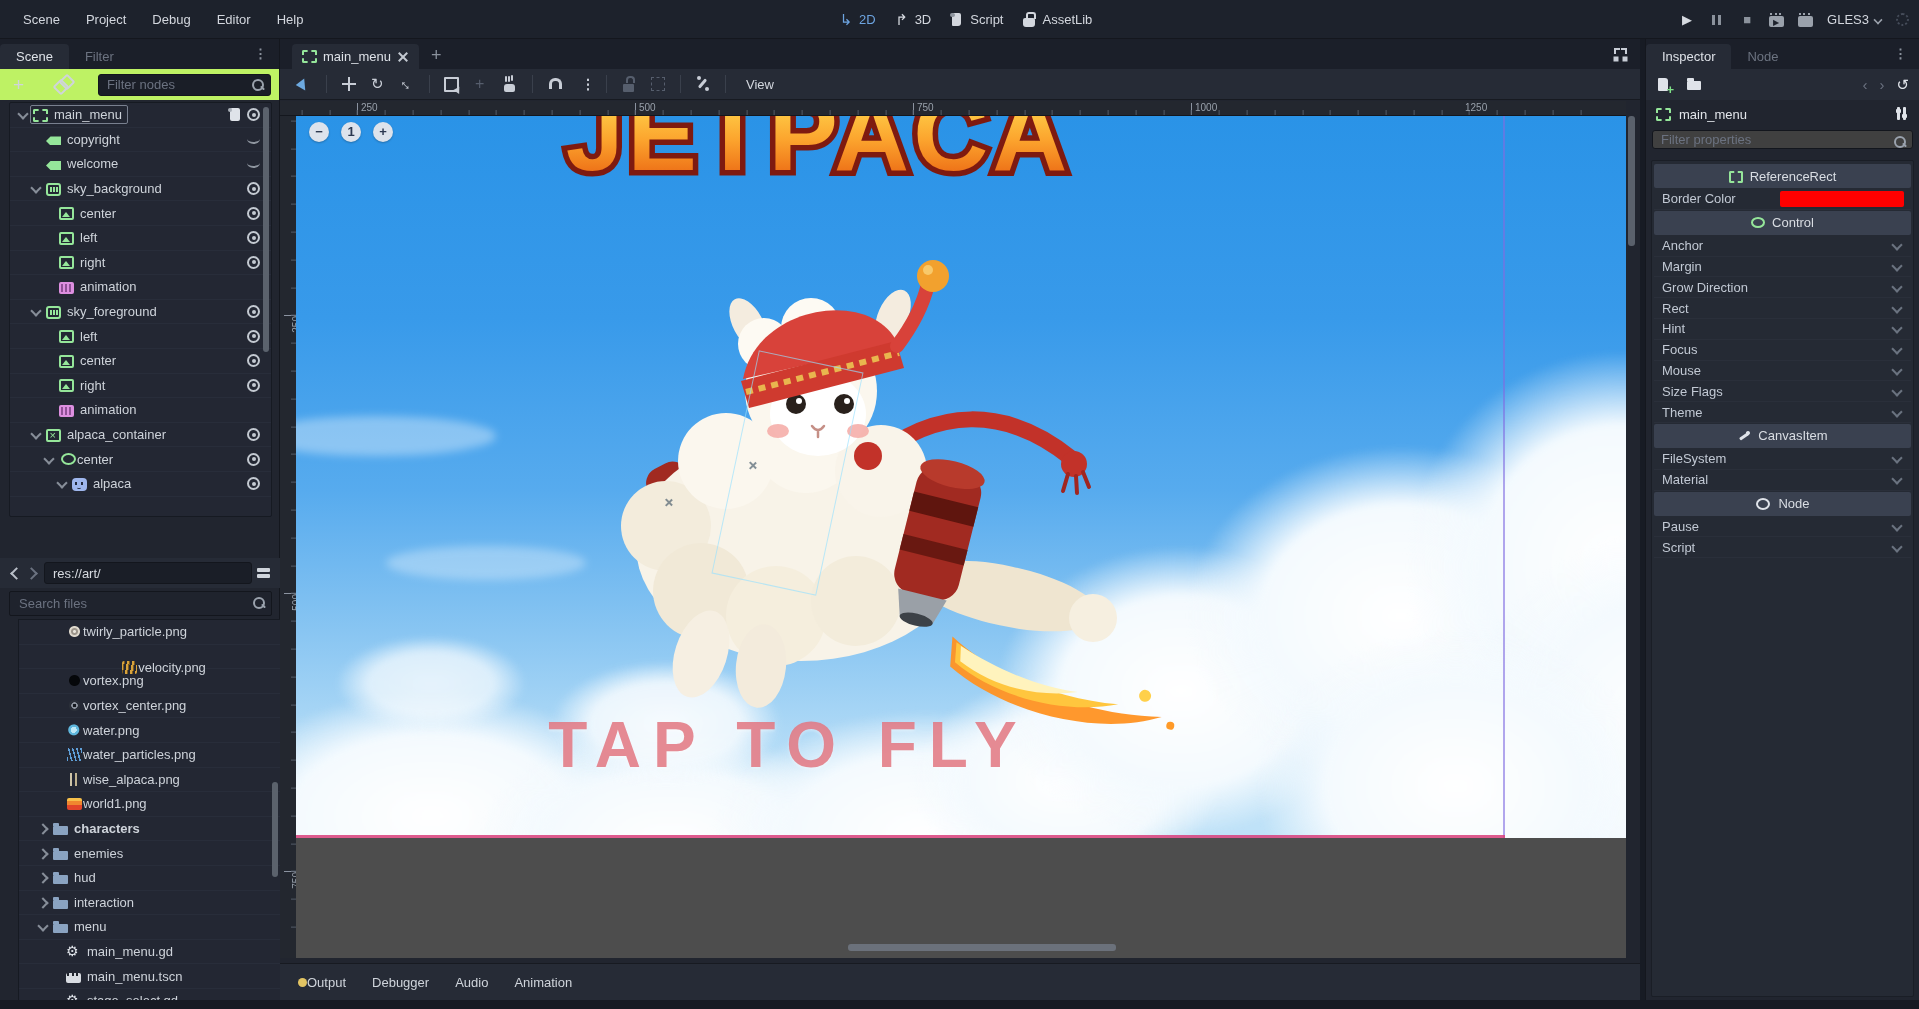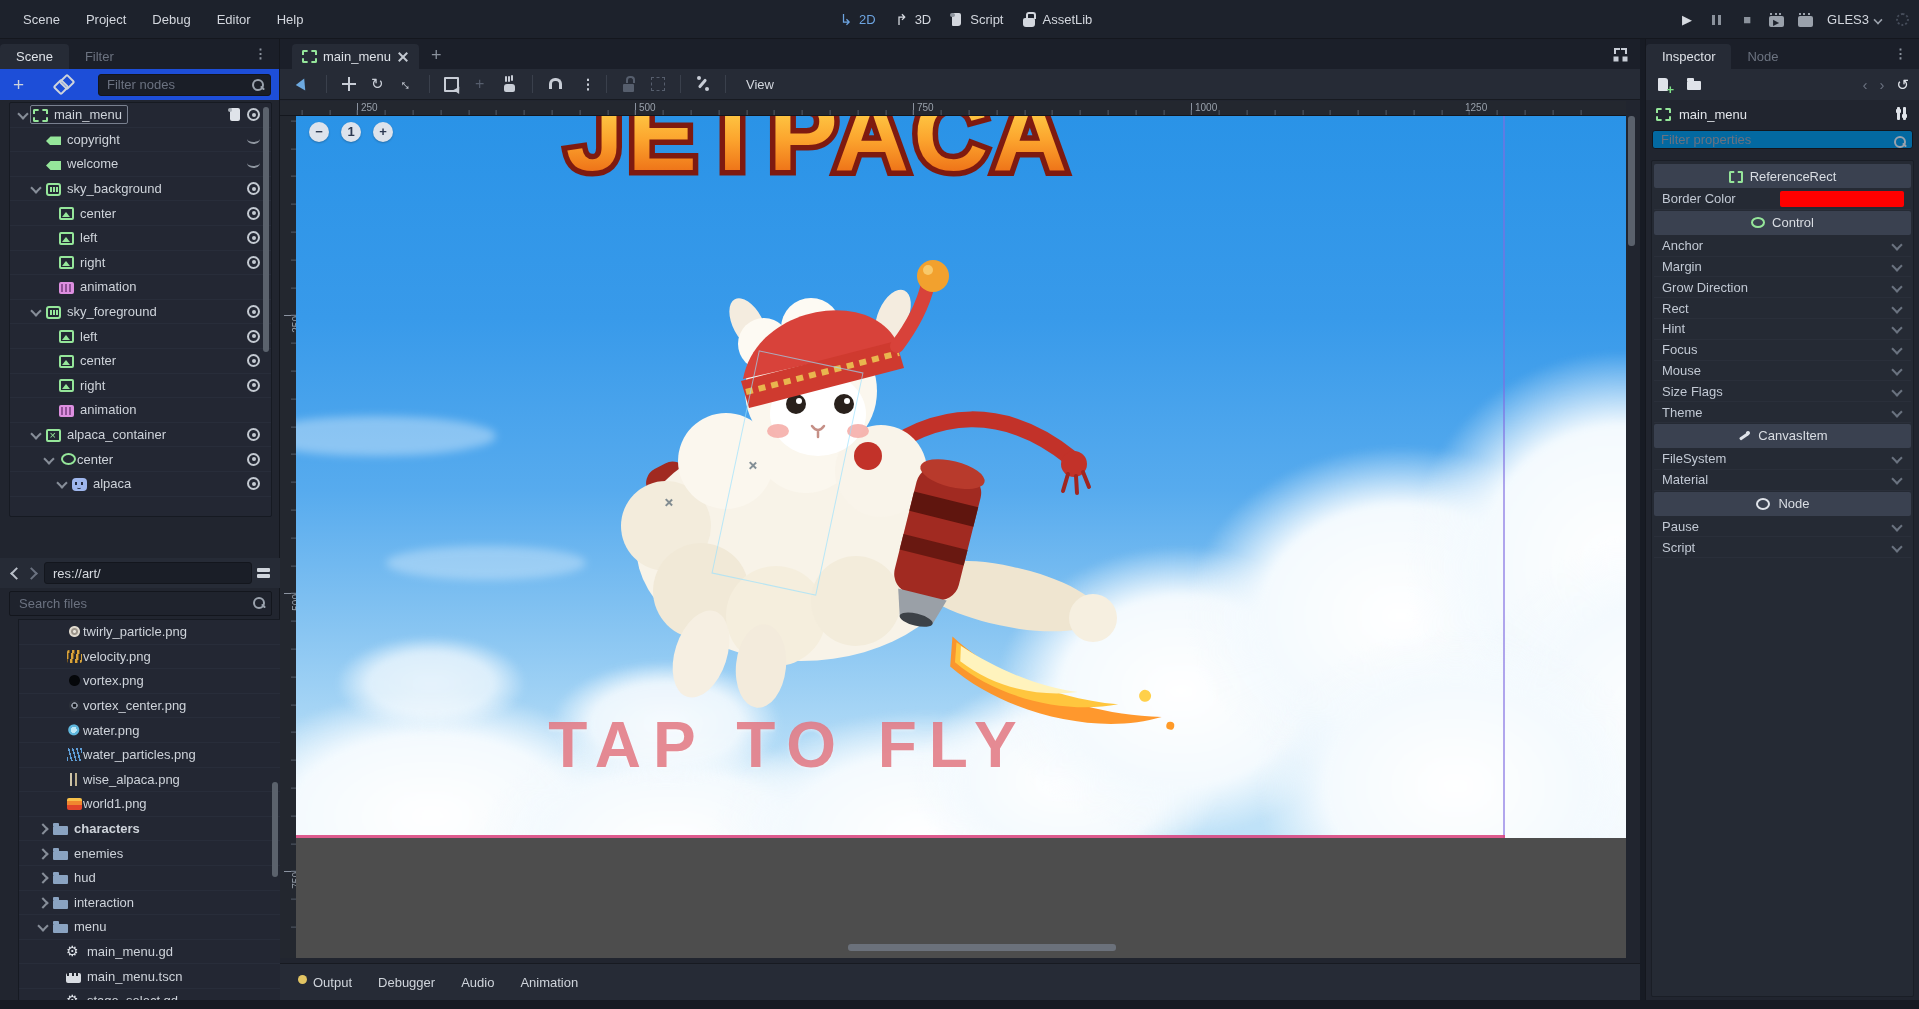--- a/index.html
+++ b/index.html
@@ -56,21 +56,21 @@
 
   
   .dock-tabs { height:30px; display:flex; align-items:flex-end; background:#1b1f29; position:relative; }
   .dtab { padding:5px 16px; color:#6c7380; }
   .dtab.active { background:#262b36; color:#dde1e7; border-radius:4px 4px 0 0; }
   .dots-v { position:absolute; right:12px; top:8px; color:#8a919c; font-size:13px; letter-spacing:0;
             font-weight:bold; line-height:14px; }
   .dots-v::before { content:"⋮"; }
 
   
-  .scene-toolbar { height:31px; display:flex; align-items:center; padding:0 8px; gap:23px; background:#1d4ed8; }
+  .scene-toolbar { height:31px; display:flex; align-items:center; padding:0 8px; gap:23px; background:#bef264; }
   .tool-btn { width:22px; height:22px; position:relative; display:inline-block; }
   .i-plus::before { content:"+"; position:absolute; left:5px; top:0; font-size:19px; color:#cfd4db; line-height:22px; }
   .i-chain::before, .i-chain::after { content:""; position:absolute; width:8px; height:8px;
       border:2px solid #cfd4db; border-radius:2px; transform:rotate(45deg); }
   .i-chain::before { left:2px; top:7px; } .i-chain::after { left:8px; top:2px; }
   .search-wrap { position:relative; flex:1; }
   .search-wrap input { width:100%; height:22px; padding:0 24px 0 8px; }
   .i-mag { position:absolute; right:6px; top:4px; width:14px; height:14px; }
   .i-mag::before { content:""; position:absolute; left:1px; top:1px; width:8px; height:8px;
       border:2px solid #9aa2ad; border-radius:50%; }
@@ -259,21 +259,21 @@
   .bound-b { position:absolute; left:0; top:719px; width:1209px; height:2.5px; background:rgba(216,62,122,.85); }
   .zoom-ui { position:absolute; left:13px; top:6px; display:flex; gap:12px; }
   .zbtn { width:20px; height:20px; border-radius:50%; background:#dde3ec; color:#2c3850;
       font-weight:bold; font-size:13px; text-align:center; line-height:20px; box-shadow:0 1px 2px rgba(0,0,0,.25); }
   .h-scroll { position:absolute; left:552px; bottom:7px; width:268px; height:7px; background:#6b717b; border-radius:3px; }
   .v-scroll { position:absolute; left:1348px; top:77px; width:7px; height:130px; background:#5a616c; border-radius:3px; }
 
   
   .vbottom { position:absolute; left:0; top:924px; width:1360px; height:37px; background:#262b36;
       border-top:1px solid #171a21; display:flex; align-items:center; padding-left:18px; gap:26px; }
-  .btab { display:flex; gap:6px; color:#cfd4db; }
+  .btab { display:flex; align-items:center; color:#cfd4db; }
   .bdot { width:9px; height:9px; border-radius:50%; background:#e2c463; }
 
   
   .insp-toolbar { height:31px; background:#262b36; display:flex; align-items:center; padding:0 10px; gap:14px; }
   .i-docplus { width:16px; height:16px; position:relative; }
   .i-docplus::before { content:""; position:absolute; left:2px; top:1px; width:10px; height:13px;
       background:#dfe3e9; border-radius:1px 3px 1px 1px; }
   .i-docplus::after { content:"+"; position:absolute; right:-2px; bottom:-4px; color:#7ee087; font-size:13px; font-weight:bold; }
   .i-folder-lt { width:16px; height:16px; position:relative; }
   .i-folder-lt::before { content:""; position:absolute; left:1px; top:4px; width:14px; height:9px;
@@ -284,21 +284,21 @@
   .hnav { color:#6b7280; font-size:15px; }
   .i-hist::before { content:"↺"; color:#dfe3e9; font-size:15px; }
   .node-row { height:28px; display:flex; align-items:center; padding:0 10px; gap:8px; }
   .node-name { color:#e2e5ea; }
   .i-tools { margin-left:auto; width:16px; height:16px; position:relative; }
   .i-tools::before { content:""; position:absolute; left:4px; top:1px; width:2.5px; height:13px; background:#dfe3e9;
       box-shadow:6px 0 #dfe3e9; border-radius:1px; }
   .i-tools::after { content:""; position:absolute; left:2.5px; top:3px; width:5.5px; height:4px; background:#dfe3e9;
       box-shadow:6px 5px #dfe3e9; border-radius:1px; }
   .insp-filter { position:relative; margin:2px 6px 4px 6px; }
-  .insp-filter input { width:100%; height:19px; padding:0 26px 0 8px; background:#0369a1; }
+  .insp-filter input { width:100%; height:19px; padding:0 26px 0 8px; background:#404040; }
   .insp-filter .i-mag { top:5px; }
   .prop-well { position:absolute; left:5px; top:121px; right:5px; bottom:12px; background:#252a34;
       border:1px solid #1a1e26; border-radius:2px; padding:2px; overflow:hidden; }
   .irow { display:flex; align-items:center; position:relative; }
   .irow.category { height:24px; background:#3a4150; border-radius:2px; justify-content:center; gap:7px;
       color:#d9dde3; margin:1px 0; }
   .irow.prop { height:20.8px; padding-left:8px; color:#c2c9d4; border-bottom:1px solid rgba(140,150,170,.05); }
   .iicon { width:14px; height:14px; position:relative; flex:0 0 14px; }
   .iicon.icon-refrect { width:12px; height:12px; }
   .iicon.icon-control { width:11px; height:11px; margin:0; }
@@ -589,21 +589,21 @@
     <div>
 
         <div class="trow" style="padding-left: 31px;">
           <span class="expander"></span>
           <span class="nwrap">
             <span class="nicon thumb-twirly"></span>
             <span class="nlabel">twirly_particle.png</span>
           </span>
         </div>
 
-        <div class="trow" style="padding-left: 31px;">
+        <div class="trow" style="padding-left: 31px; flex-direction: column;">
           <span class="expander"></span>
           <span class="nwrap">
             <span class="nicon thumb-velocity"></span>
             <span class="nlabel">velocity.png</span>
           </span>
         </div>
 
         <div class="trow" style="padding-left: 31px;">
           <span class="expander"></span>
           <span class="nwrap">

